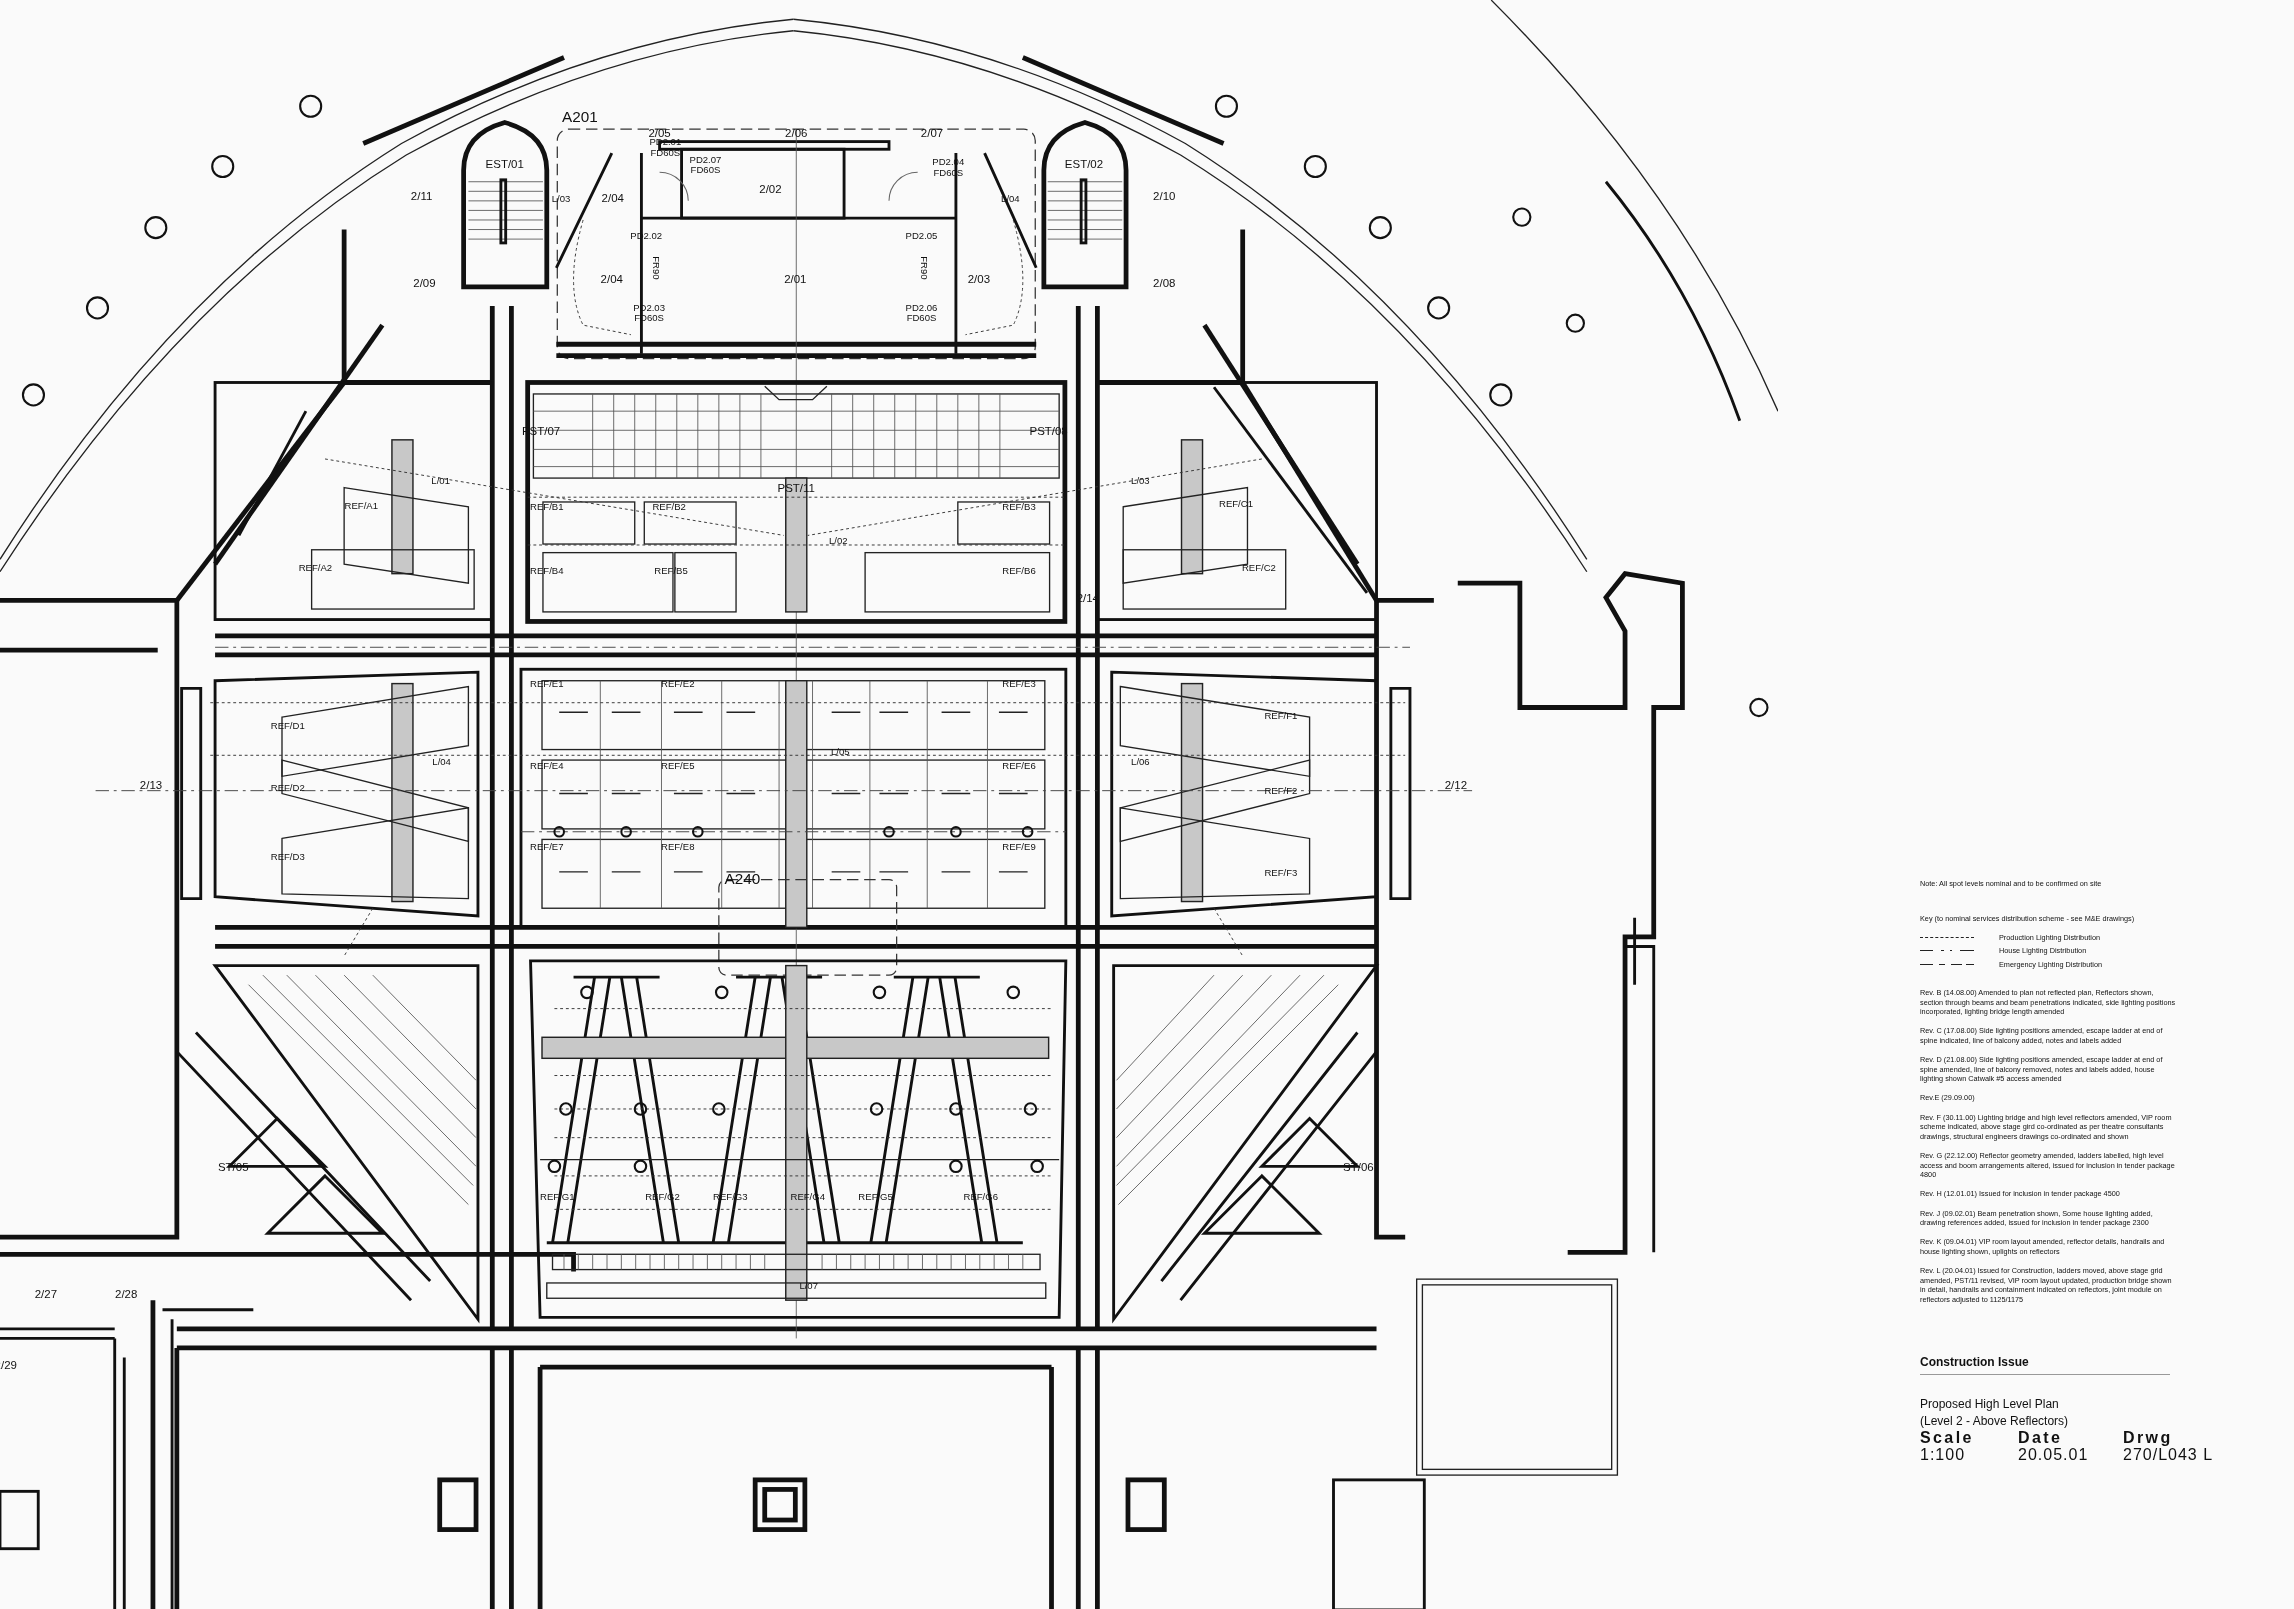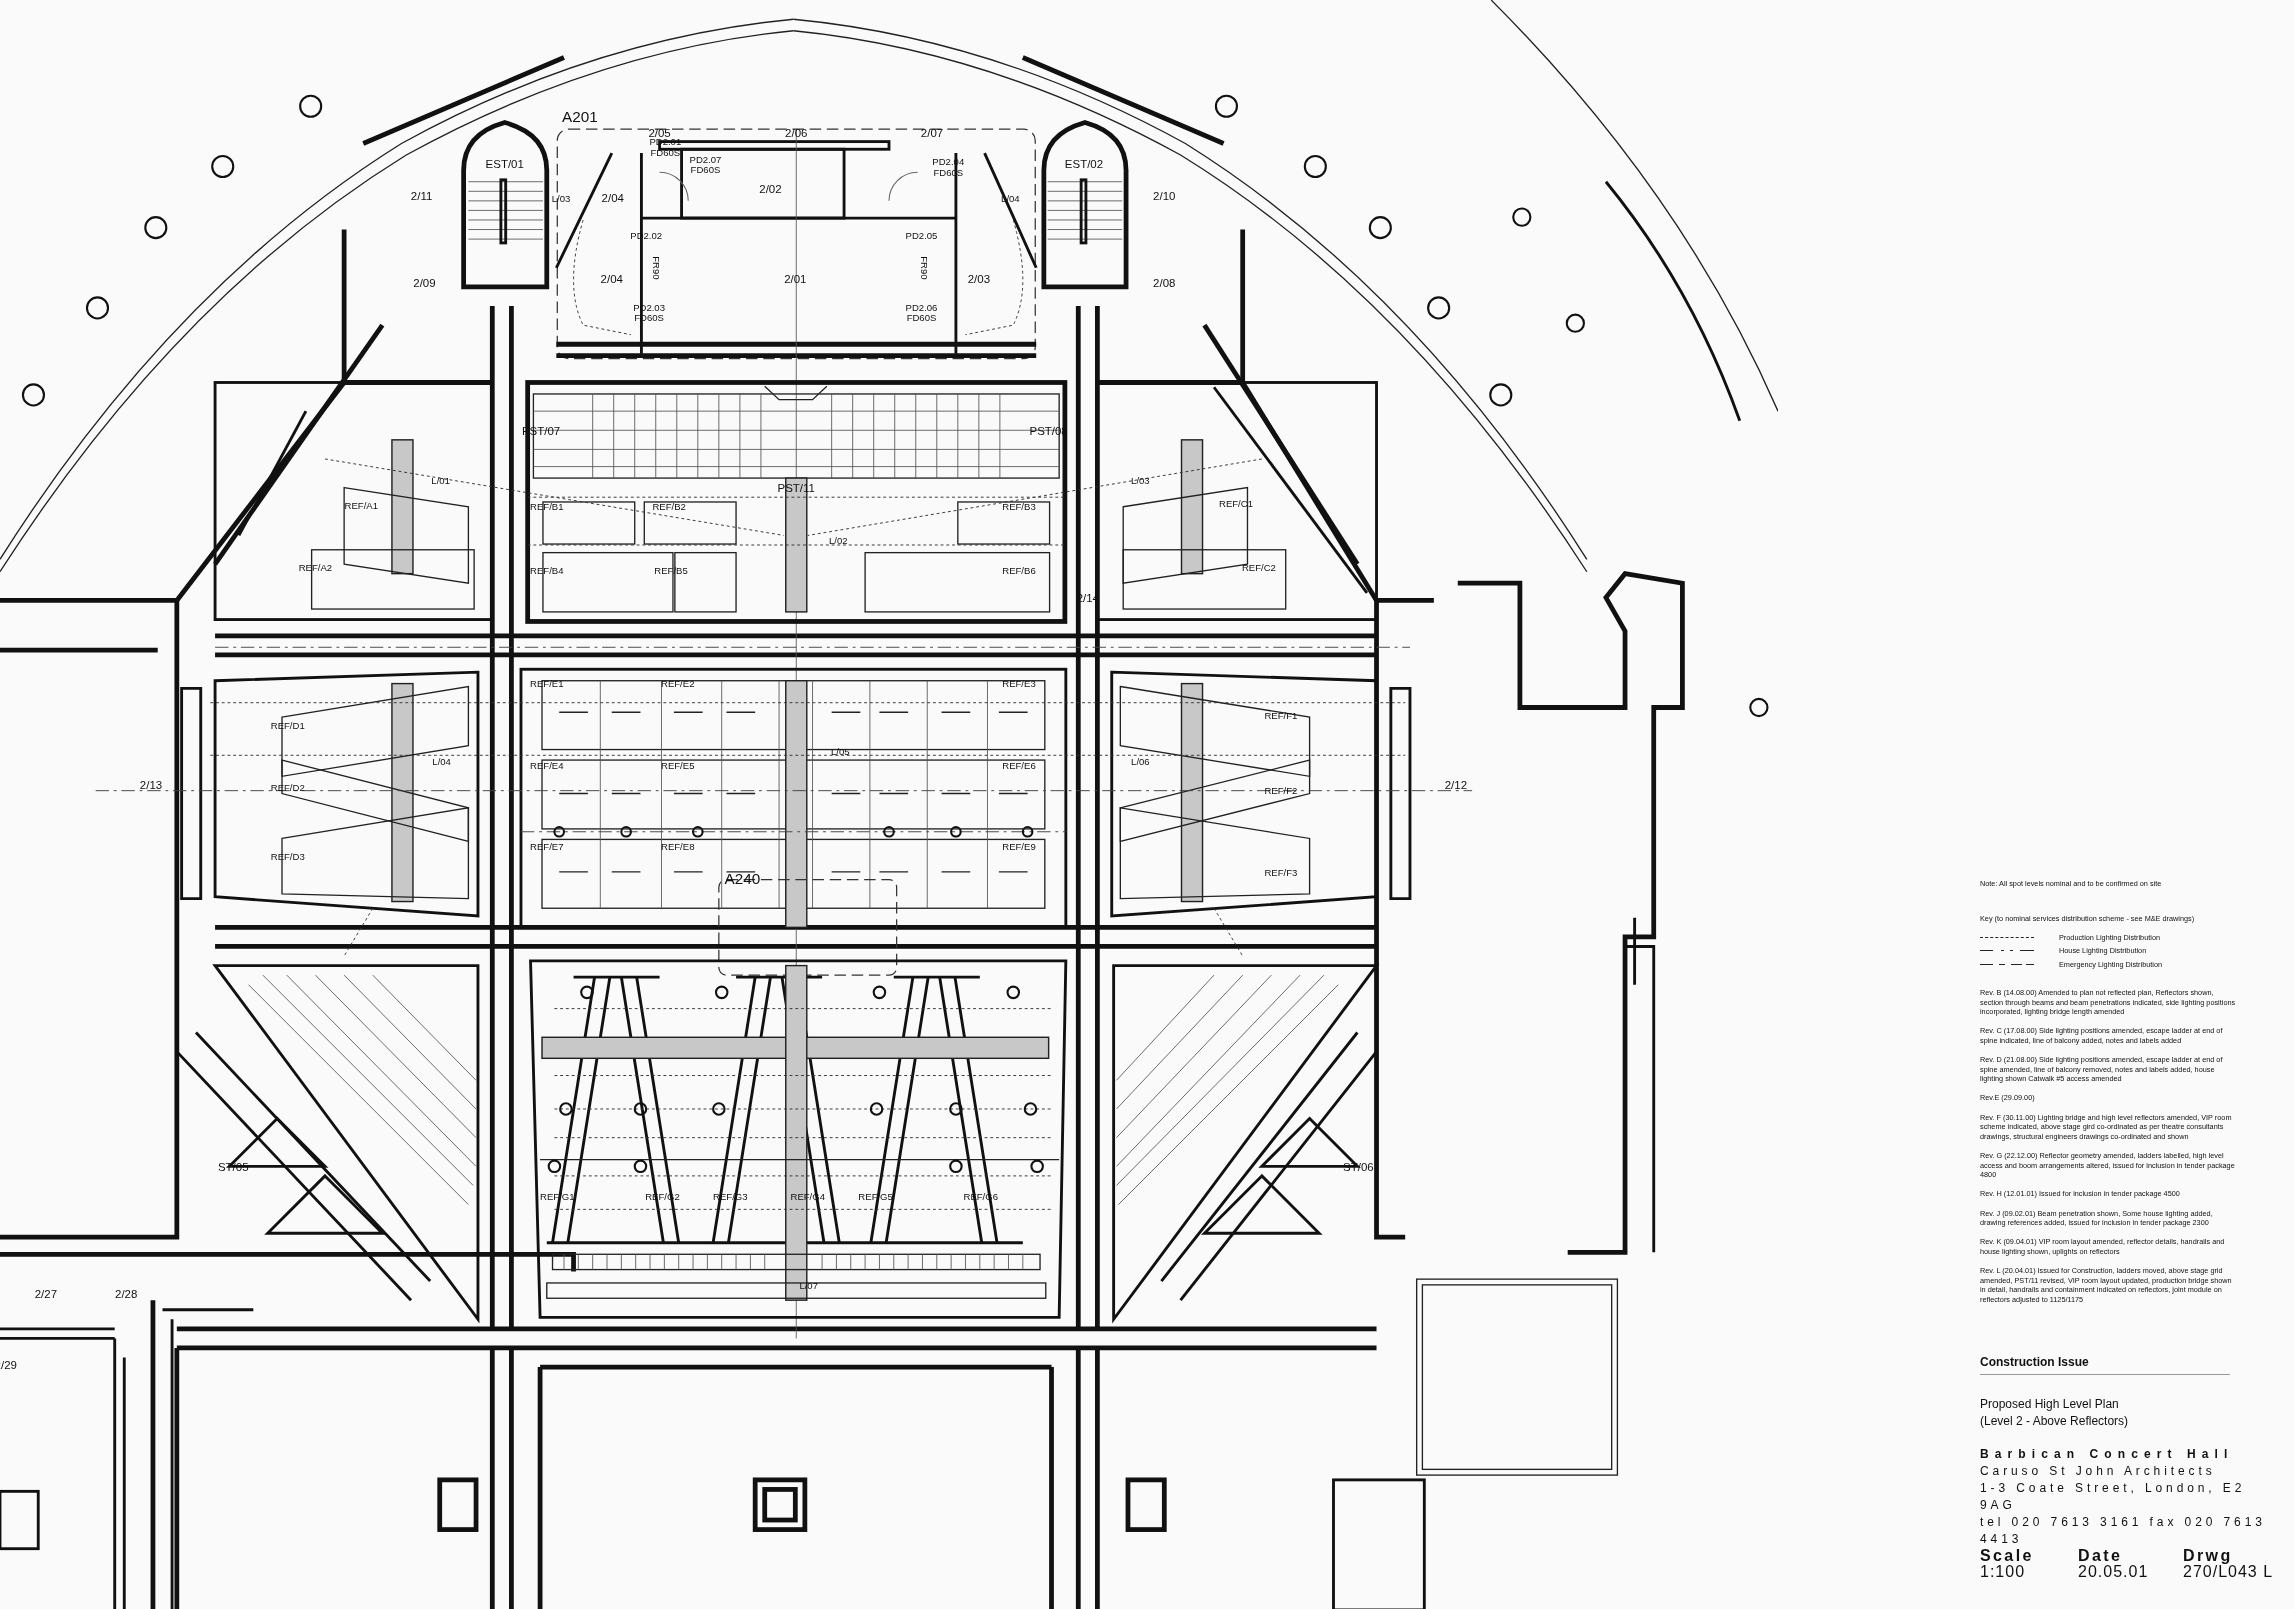--- a/index.html
+++ b/index.html
@@ -13,21 +13,21 @@
   .dot{fill:none;stroke:#333;stroke-width:1;stroke-dasharray:3 3;}
   .dash{fill:none;stroke:#333;stroke-width:1.3;stroke-dasharray:12 6;}
   .dd{fill:none;stroke:#444;stroke-width:1;stroke-dasharray:14 5 3 5;}
   .spine{fill:#c8c8c8;stroke:#222;stroke-width:1.5;}
   .col{fill:none;stroke:#111;stroke-width:2.2;}
   .door{fill:none;stroke:#666;stroke-width:1.1;}
   .lbl{font-size:12px;}
   .lbl-s{font-size:10px;}
   .lbl-l{font-size:16px;}
 
-  #titleblock{position:absolute;left:1980px;top:879px;width:287px;}
+  #titleblock{position:absolute;left:1920px;top:879px;width:287px;}
   .note{font-size:7.3px;line-height:9.6px;margin:0;}
   .key-title{font-size:7.3px;margin-top:25px;}
   .key-row{display:flex;align-items:center;height:13.4px;font-size:7.3px;}
   .key-line{width:54px;height:0;margin-right:25px;border-top:1.1px solid #222;}
   .key-line.prod{border-top:1.1px dashed #222;}
   .key-line.house{border-top:none;background:linear-gradient(90deg,#222 0 13.4px,transparent 13.4px 21px,#222 21px 24px,transparent 24px 30px,#222 30px 32.5px,transparent 32.5px 40px,#222 40px 54px);height:1.1px;}
   .key-line.emerg{border-top:none;background:linear-gradient(90deg,#222 0 13.4px,transparent 13.4px 19px,#222 19px 25px,transparent 25px 31px,#222 31px 42px,transparent 42px 46px,#222 46px 50px);height:1.1px;}
   .revs{margin-top:17px;}
   .rev{font-size:7.3px;line-height:9.6px;margin:0 0 9.6px 0;width:258px;}
   .issue{font-size:12px;margin-top:50px;padding-bottom:5.7px;border-bottom:1px solid #999;width:250px;font-weight:bold;}
@@ -392,26 +392,20 @@
     <p class="rev">Rev. H (12.01.01) Issued for inclusion in tender package 4500</p>
     <p class="rev">Rev. J (09.02.01) Beam penetration shown, Some house lighting added, drawing references added, issued for inclusion in tender package 2300</p>
     <p class="rev">Rev. K (09.04.01) VIP room layout amended, reflector details, handrails and house lighting shown, uplights on reflectors</p>
     <p class="rev">Rev. L (20.04.01) Issued for Construction, ladders moved, above stage grid amended, PST/11 revised, VIP room layout updated, production bridge shown in detail, handrails and containment indicated on reflectors, joint module on reflectors adjusted to 1125/1175</p>
   </div>
   <div class="issue">Construction Issue</div>
   <div class="plan-title">
     <div>Proposed High Level Plan</div>
     <div>(Level 2 - Above Reflectors)</div>
   </div>
-  <div class="firm">
-    <div class="proj">Barbican Concert Hall</div>
-    <div>Caruso St John Architects</div>
-    <div>1-3 Coate Street, London, E2 9AG</div>
-    <div>tel 020 7613 3161  fax 020 7613 4413</div>
-  </div>
   <div class="meta">
     <span class="h">Scale</span>
     <span class="h">Date</span>
     <span class="h">Drwg</span>
     <span>1:100</span>
     <span>20.05.01</span>
     <span>270/L043 L</span>
   </div>
 </div>
 

